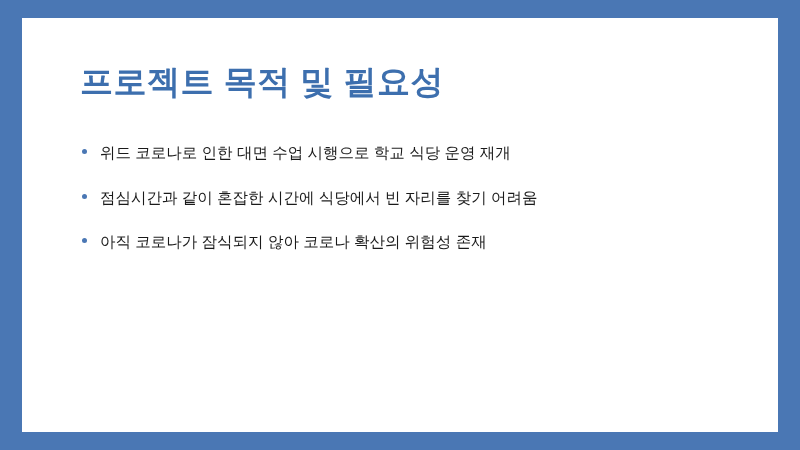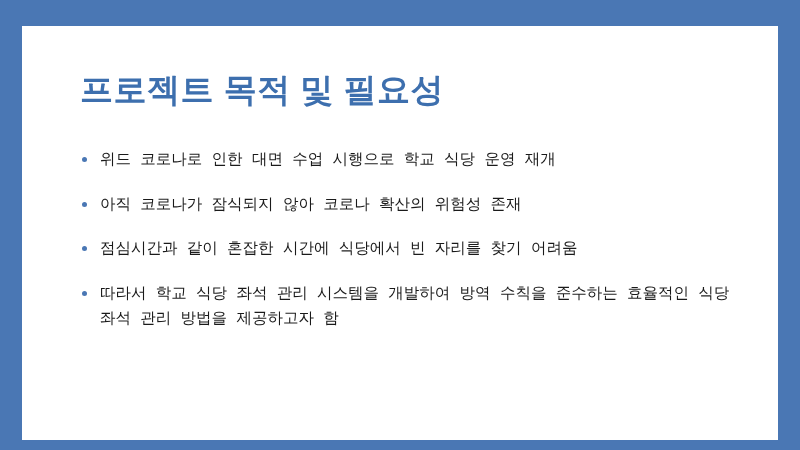--- a/index.html
+++ b/index.html
@@ -14,21 +14,20 @@
     overflow: hidden;
   }
   .slide {
     position: absolute;
     left: 22px;
     top: 18px;
     width: 756px;
     height: 414px;
     background: #ffffff;
     box-sizing: border-box;
-    margin-top: 8px;
   }
   .slide-title {
     position: absolute;
     left: 58px;
     top: 42px;
     font-size: 33px;
     font-weight: bold;
     color: #3d6fae;
     letter-spacing: 0.5px;
     white-space: nowrap;
@@ -54,47 +53,42 @@
     position: absolute;
     left: 2px;
     top: 9px;
     width: 5px;
     height: 5px;
     border-radius: 50%;
     background: #4a77b4;
   }
   .bullet-text {
     display: block;
-    font-family: Liberation Mono, monospace;
   }
 </style>
 </head>
 <body>
 
 <div class="slide">
 
   <div class="slide-title">프로젝트 목적 및 필요성</div>
 
   <div class="bullet-list">
 
     <div class="bullet-item">
       <span class="bullet-dot"></span>
       <span class="bullet-text">위드 코로나로 인한 대면 수업 시행으로 학교 식당 운영 재개</span>
     </div>
 
     <div class="bullet-item">
       <span class="bullet-dot"></span>
-      <span class="bullet-text">아직 코로나가 잠식되지 않아 코로나 확산의 위험성 존재</span>
-    </div>
-
-    <div class="bullet-item">
-      <span class="bullet-dot"></span>
       <span class="bullet-text">점심시간과 같이 혼잡한 시간에 식당에서 빈 자리를 찾기 어려움</span>
     </div>
 
     <div class="bullet-item">
       <span class="bullet-dot"></span>
-      <span class="bullet-text">따라서 학교 식당 좌석 관리 시스템을 개발하여 방역 수칙을 준수하는 효율적인 식당 좌석 관리 방법을 제공하고자 함</span>
+      <span class="bullet-text">아직 코로나가 잠식되지 않아 코로나 확산의 위험성 존재</span>
     </div>
+
 
 
   </div>
 </div>
 
 </body></html>

